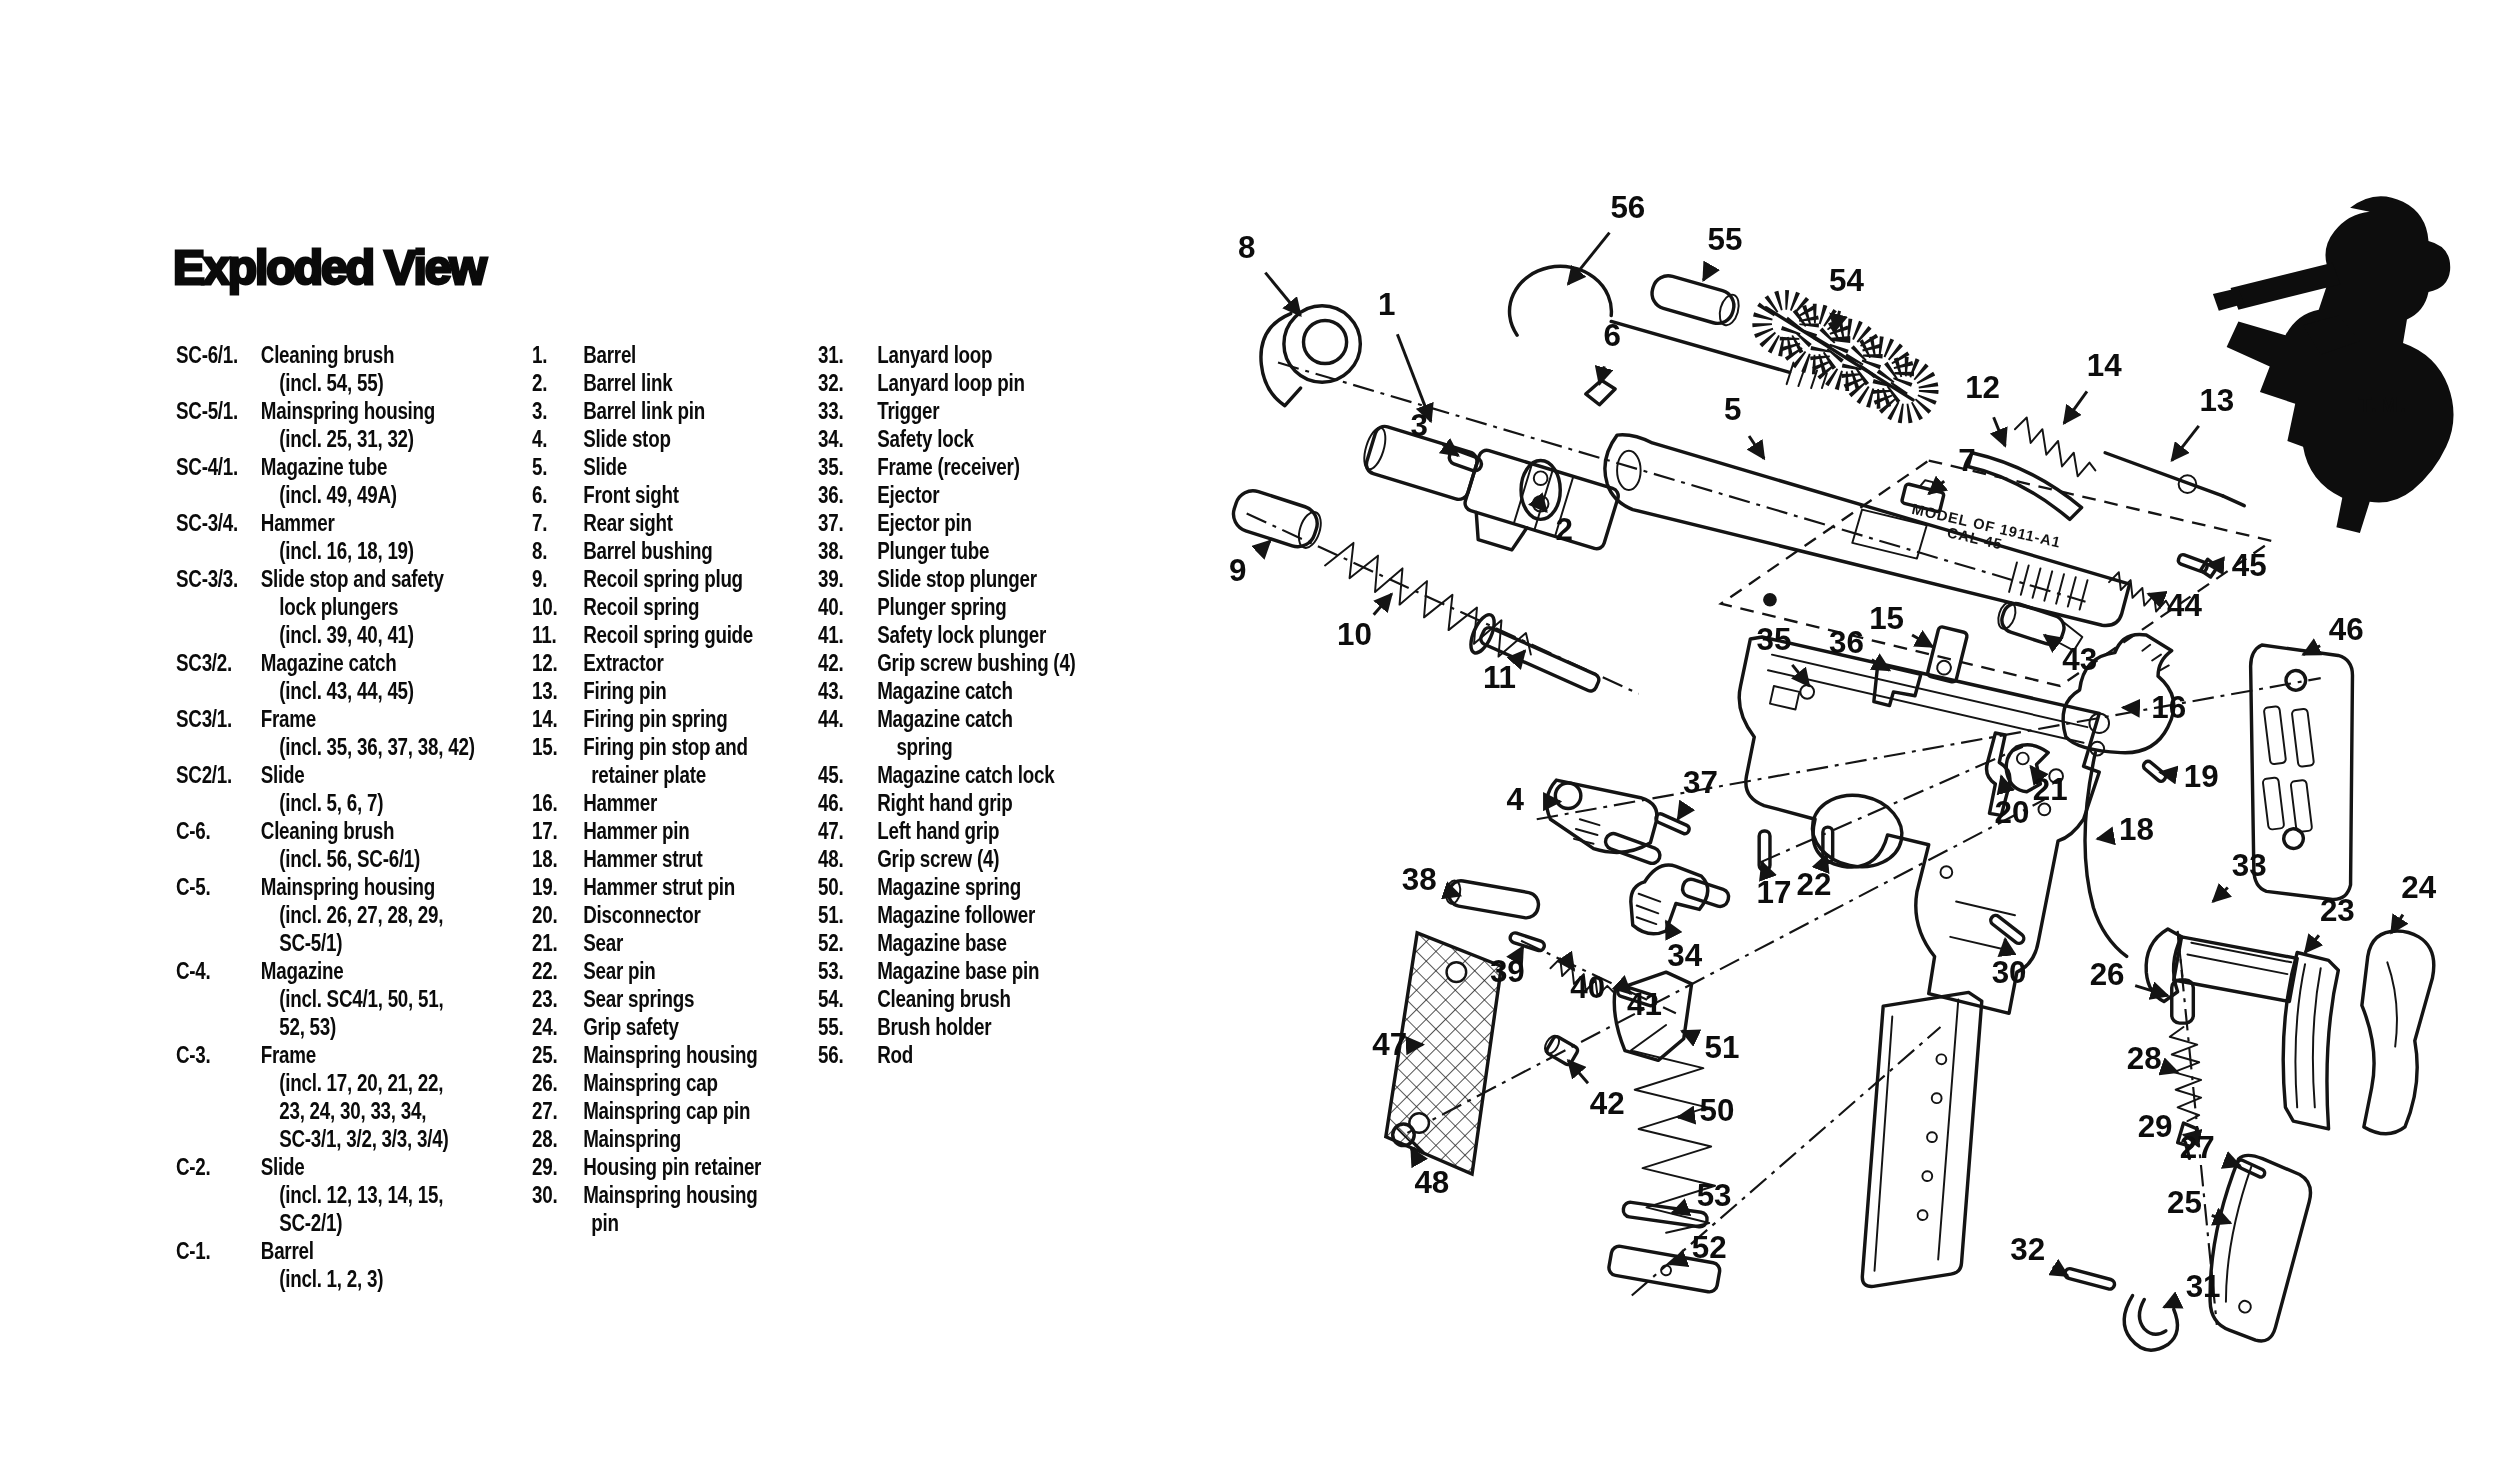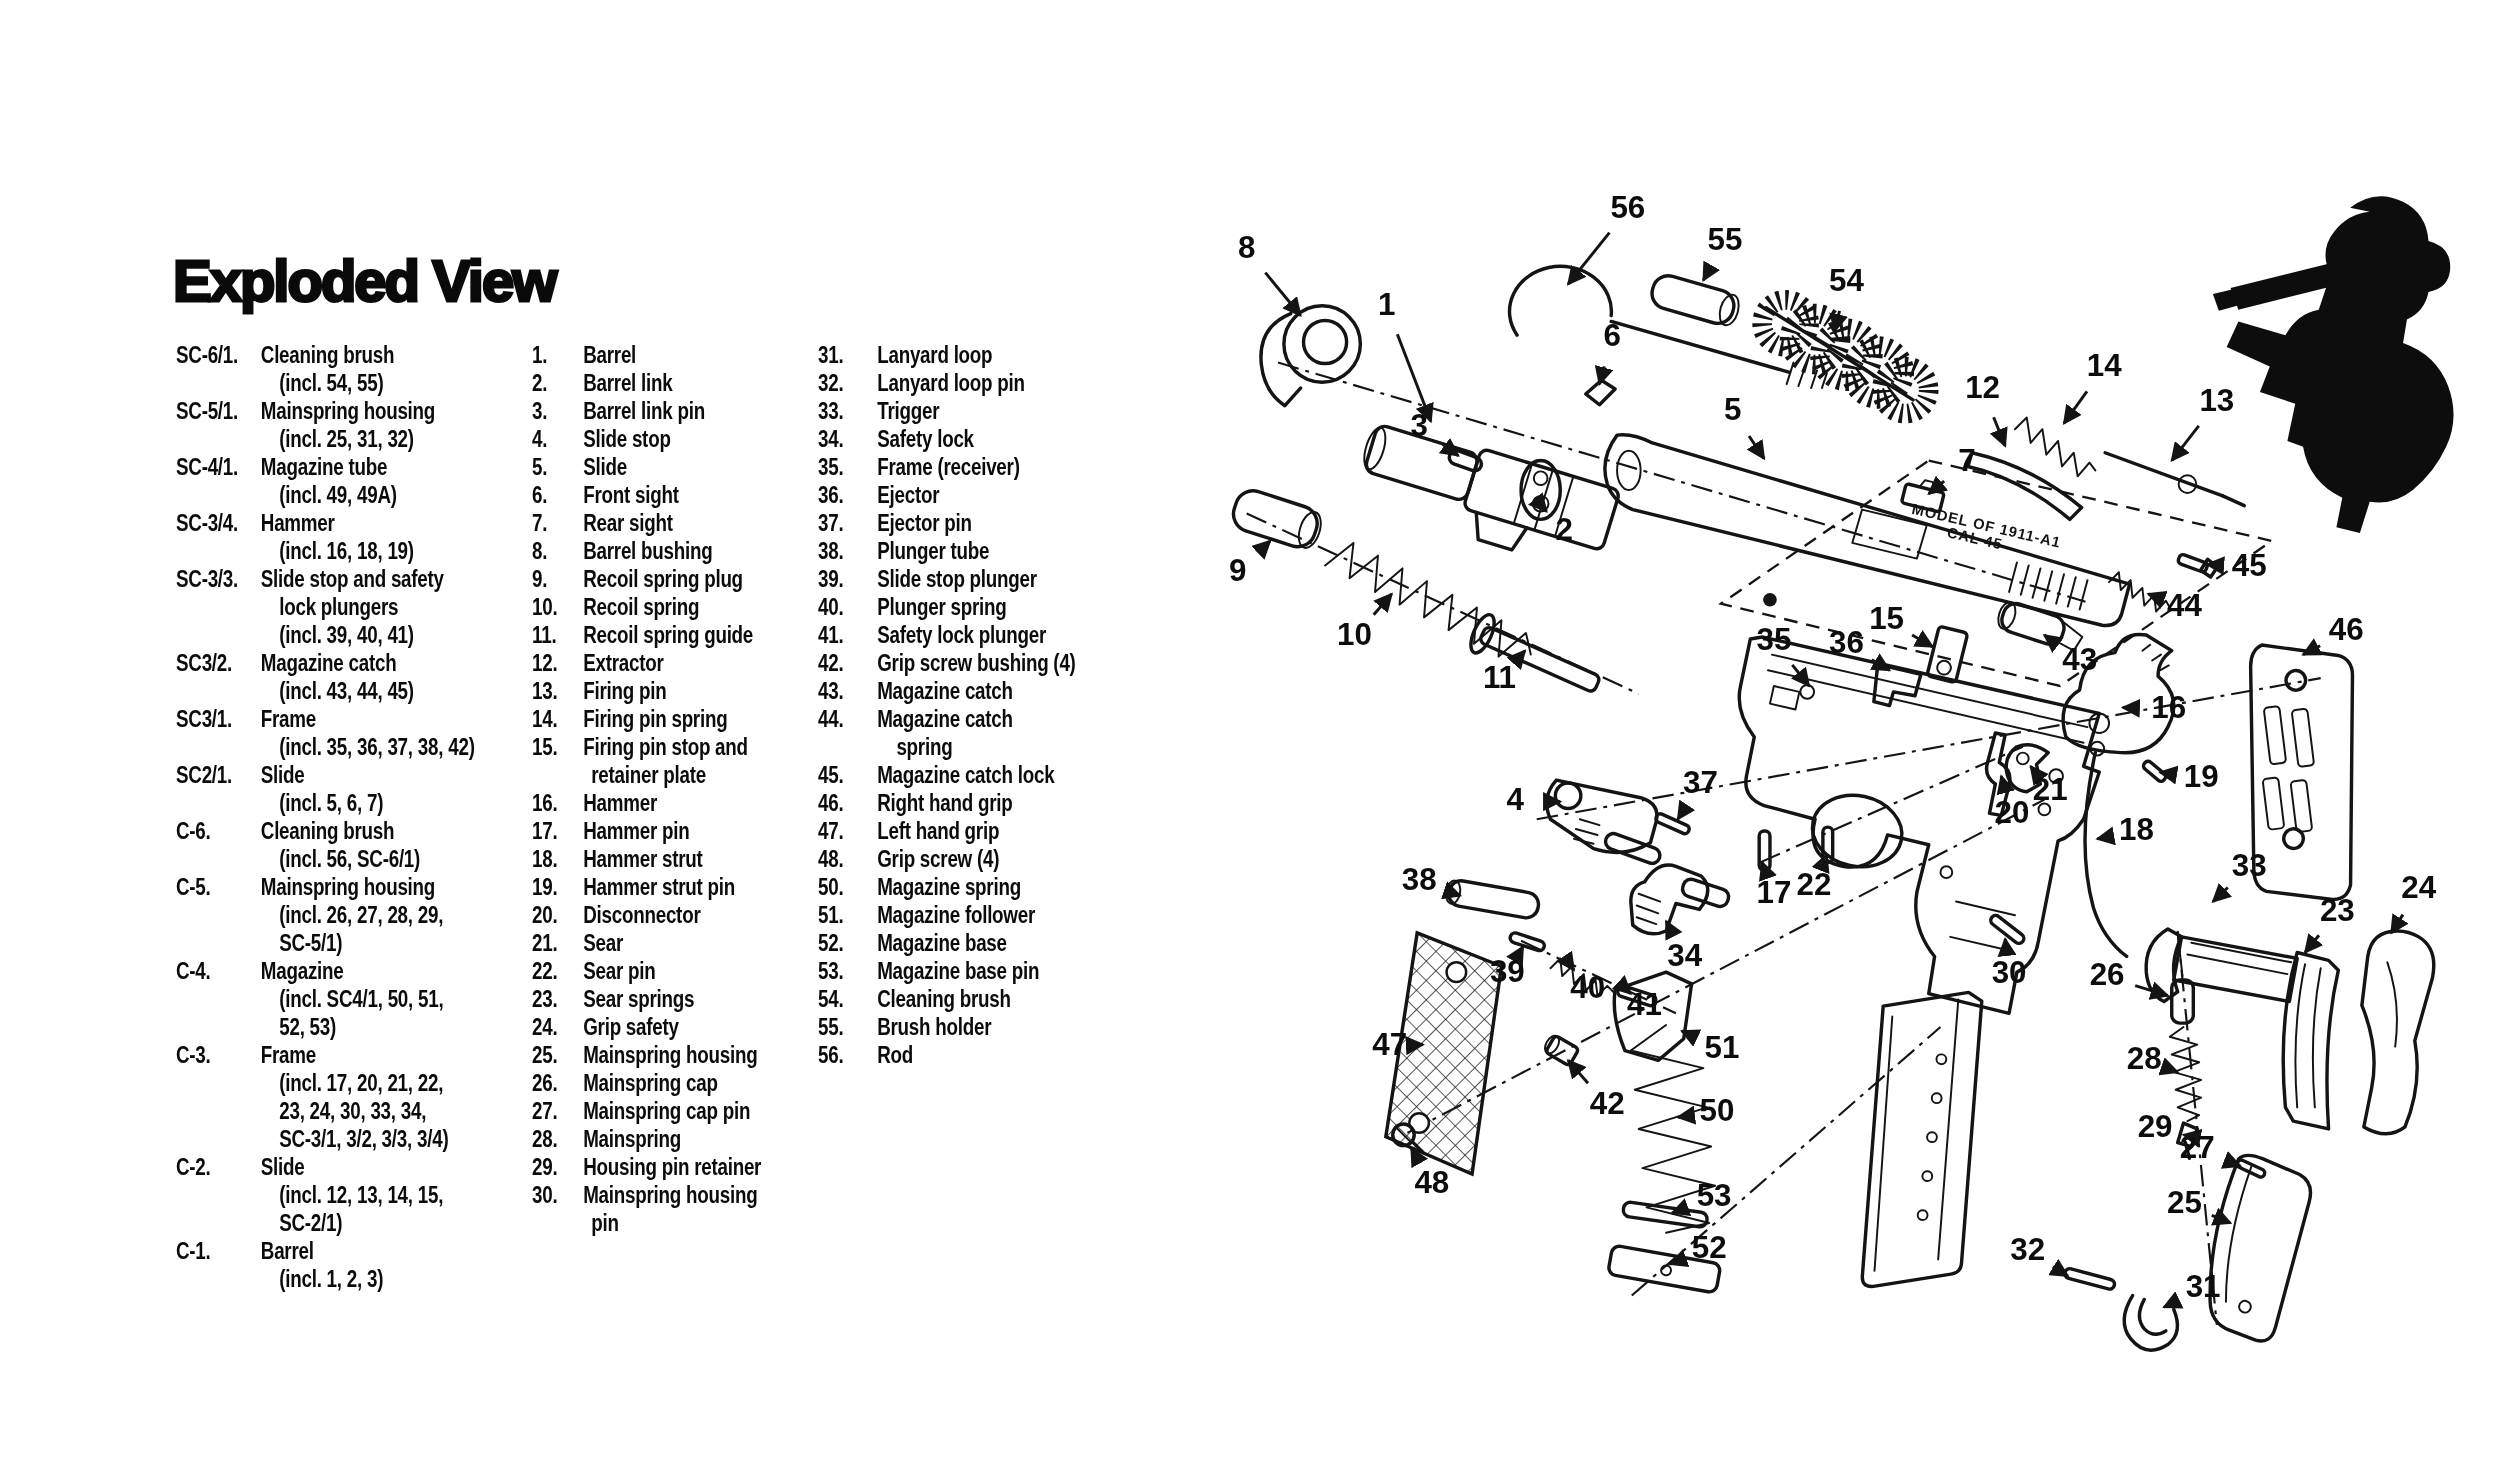--- a/index.html
+++ b/index.html
@@ -1,18 +1,18 @@
 <!DOCTYPE html>
 <html><head>
 <meta charset="utf-8">
 <style>
   html,body{margin:0;padding:0;background:#9a9a9a;}
   .page{position:relative;width:2509px;height:1468px;background:#ffffff;overflow:hidden;
         font-family:"Liberation Sans",sans-serif;color:#0b0b0b;}
-  .title{position:absolute;left:173px;top:208px;font-size:58px;font-weight:bold;
+  .title{position:absolute;left:173px;top:208px;font-size:48px;font-weight:bold;
          letter-spacing:-2px;color:#0a0a0a;-webkit-text-stroke:2.9px #0a0a0a;white-space:nowrap;}
   .col{position:absolute;top:341px;font-weight:bold;font-size:23.5px;line-height:28px;
        white-space:nowrap;transform:scaleX(.8);transform-origin:left top;letter-spacing:-0.3px;}
   .col-sub{left:176px;}
   .col-p1{left:532px;}
   .col-p2{left:818px;}
   .tl{height:28px;}
   .col-sub .lab{display:inline-block;width:106px;}
   .col-p1 .lab{display:inline-block;width:64px;}
   .col-p2 .lab{display:inline-block;width:74px;}

